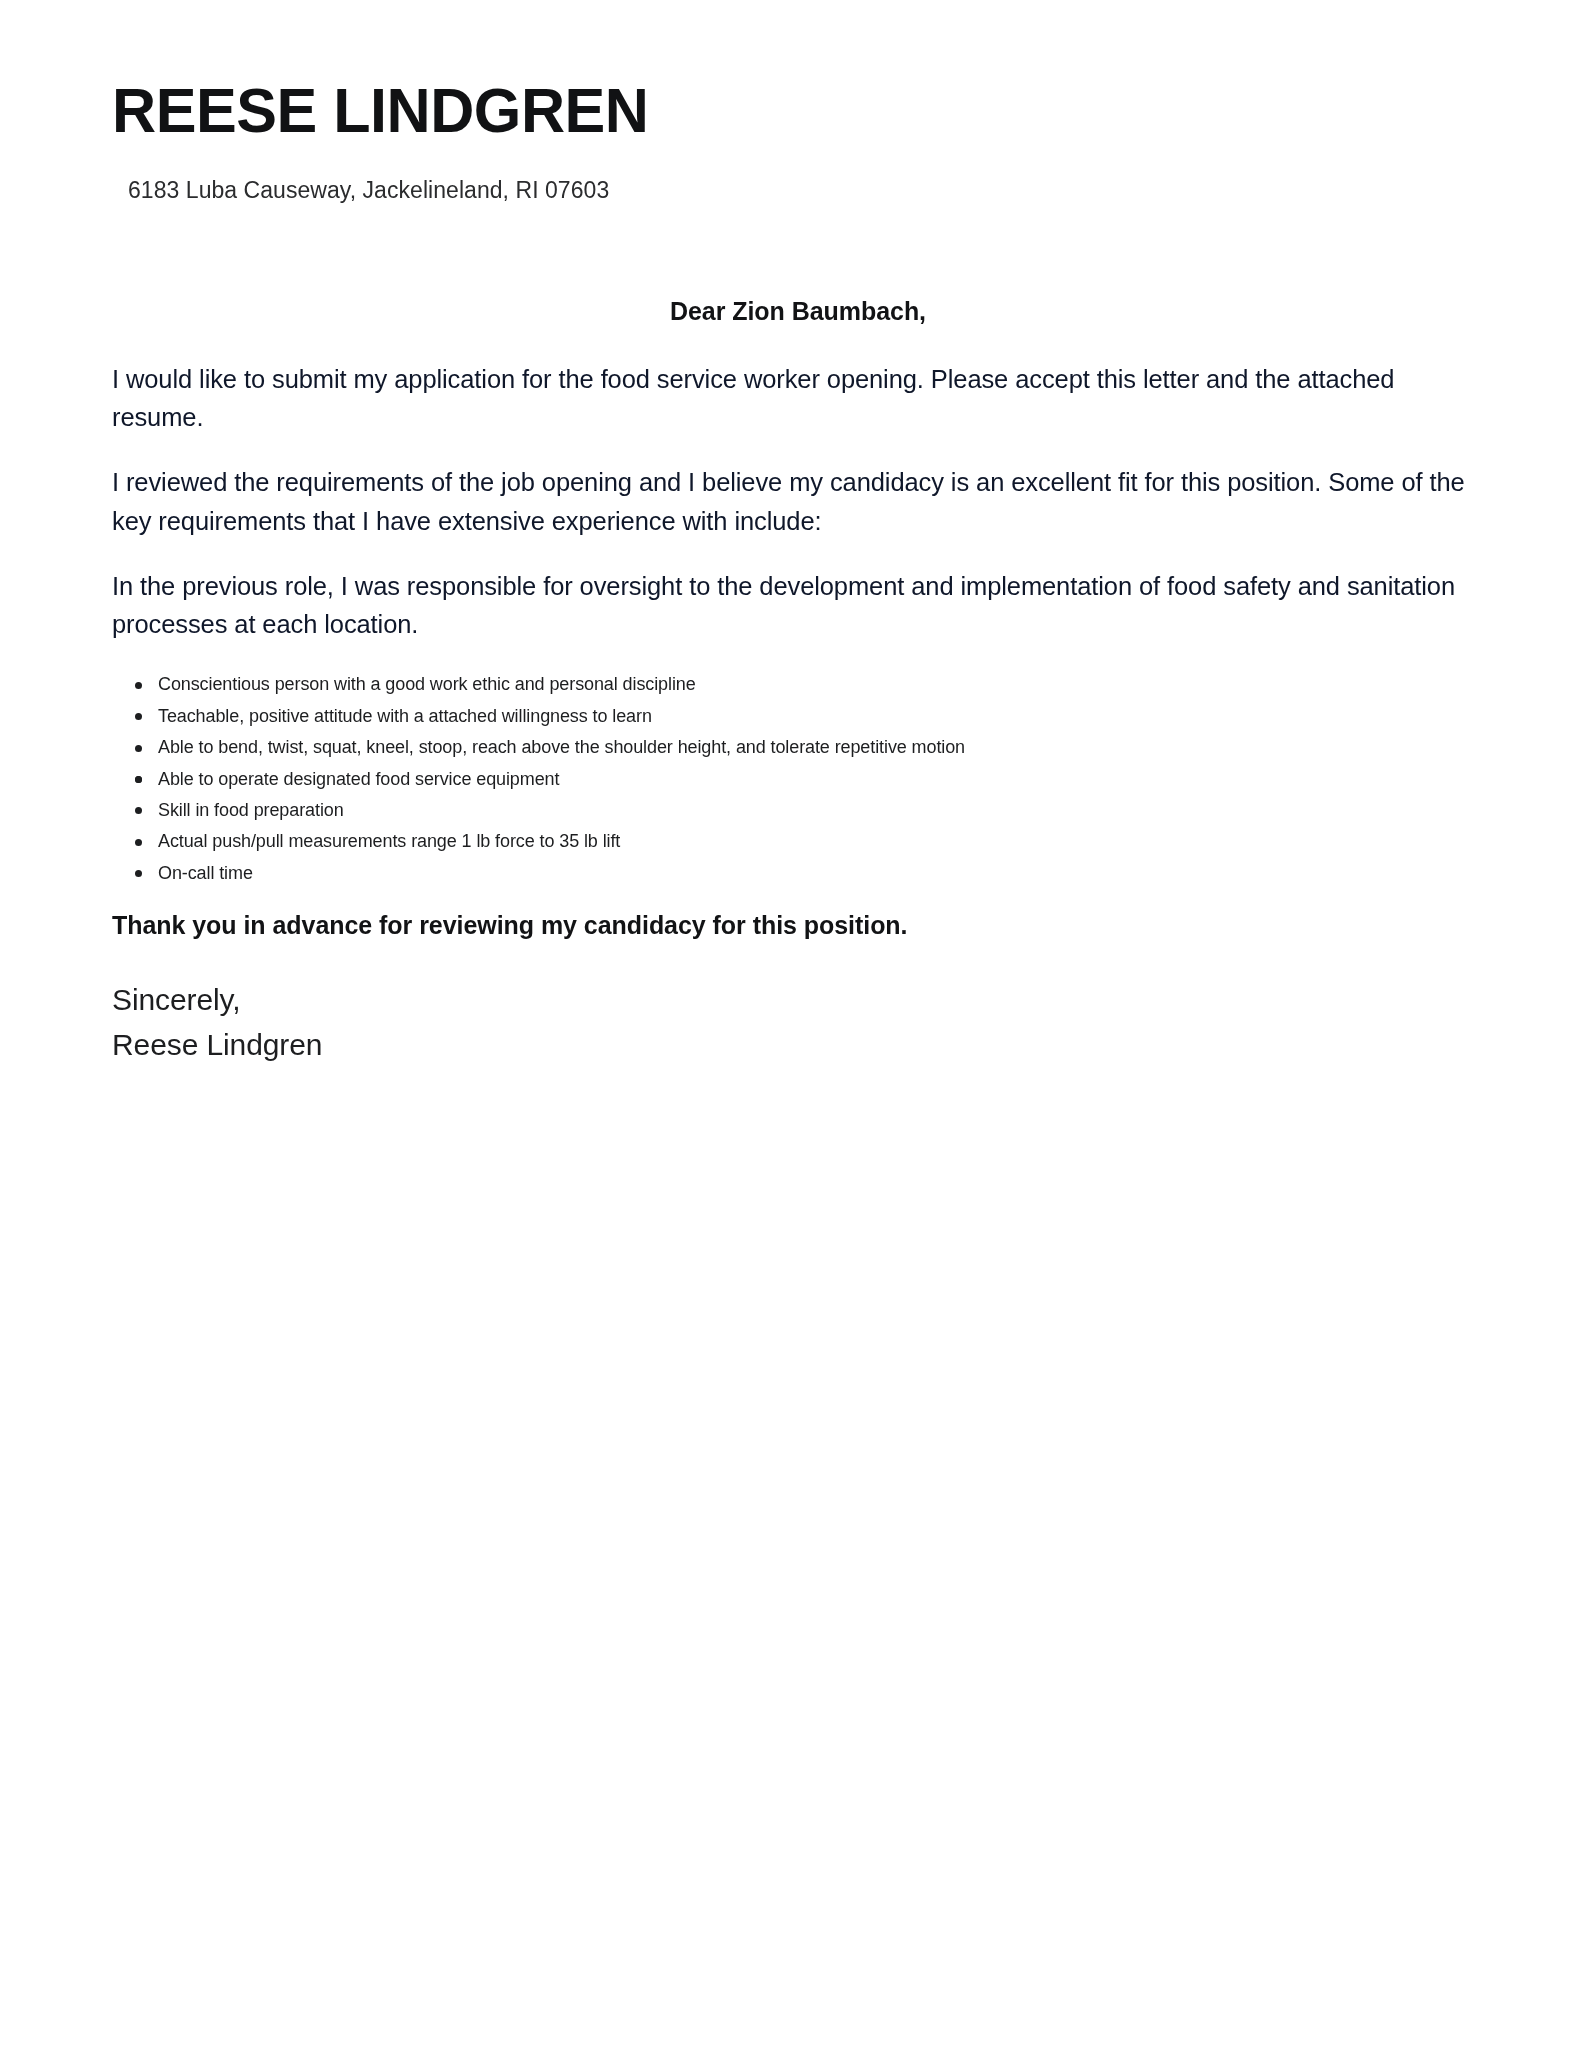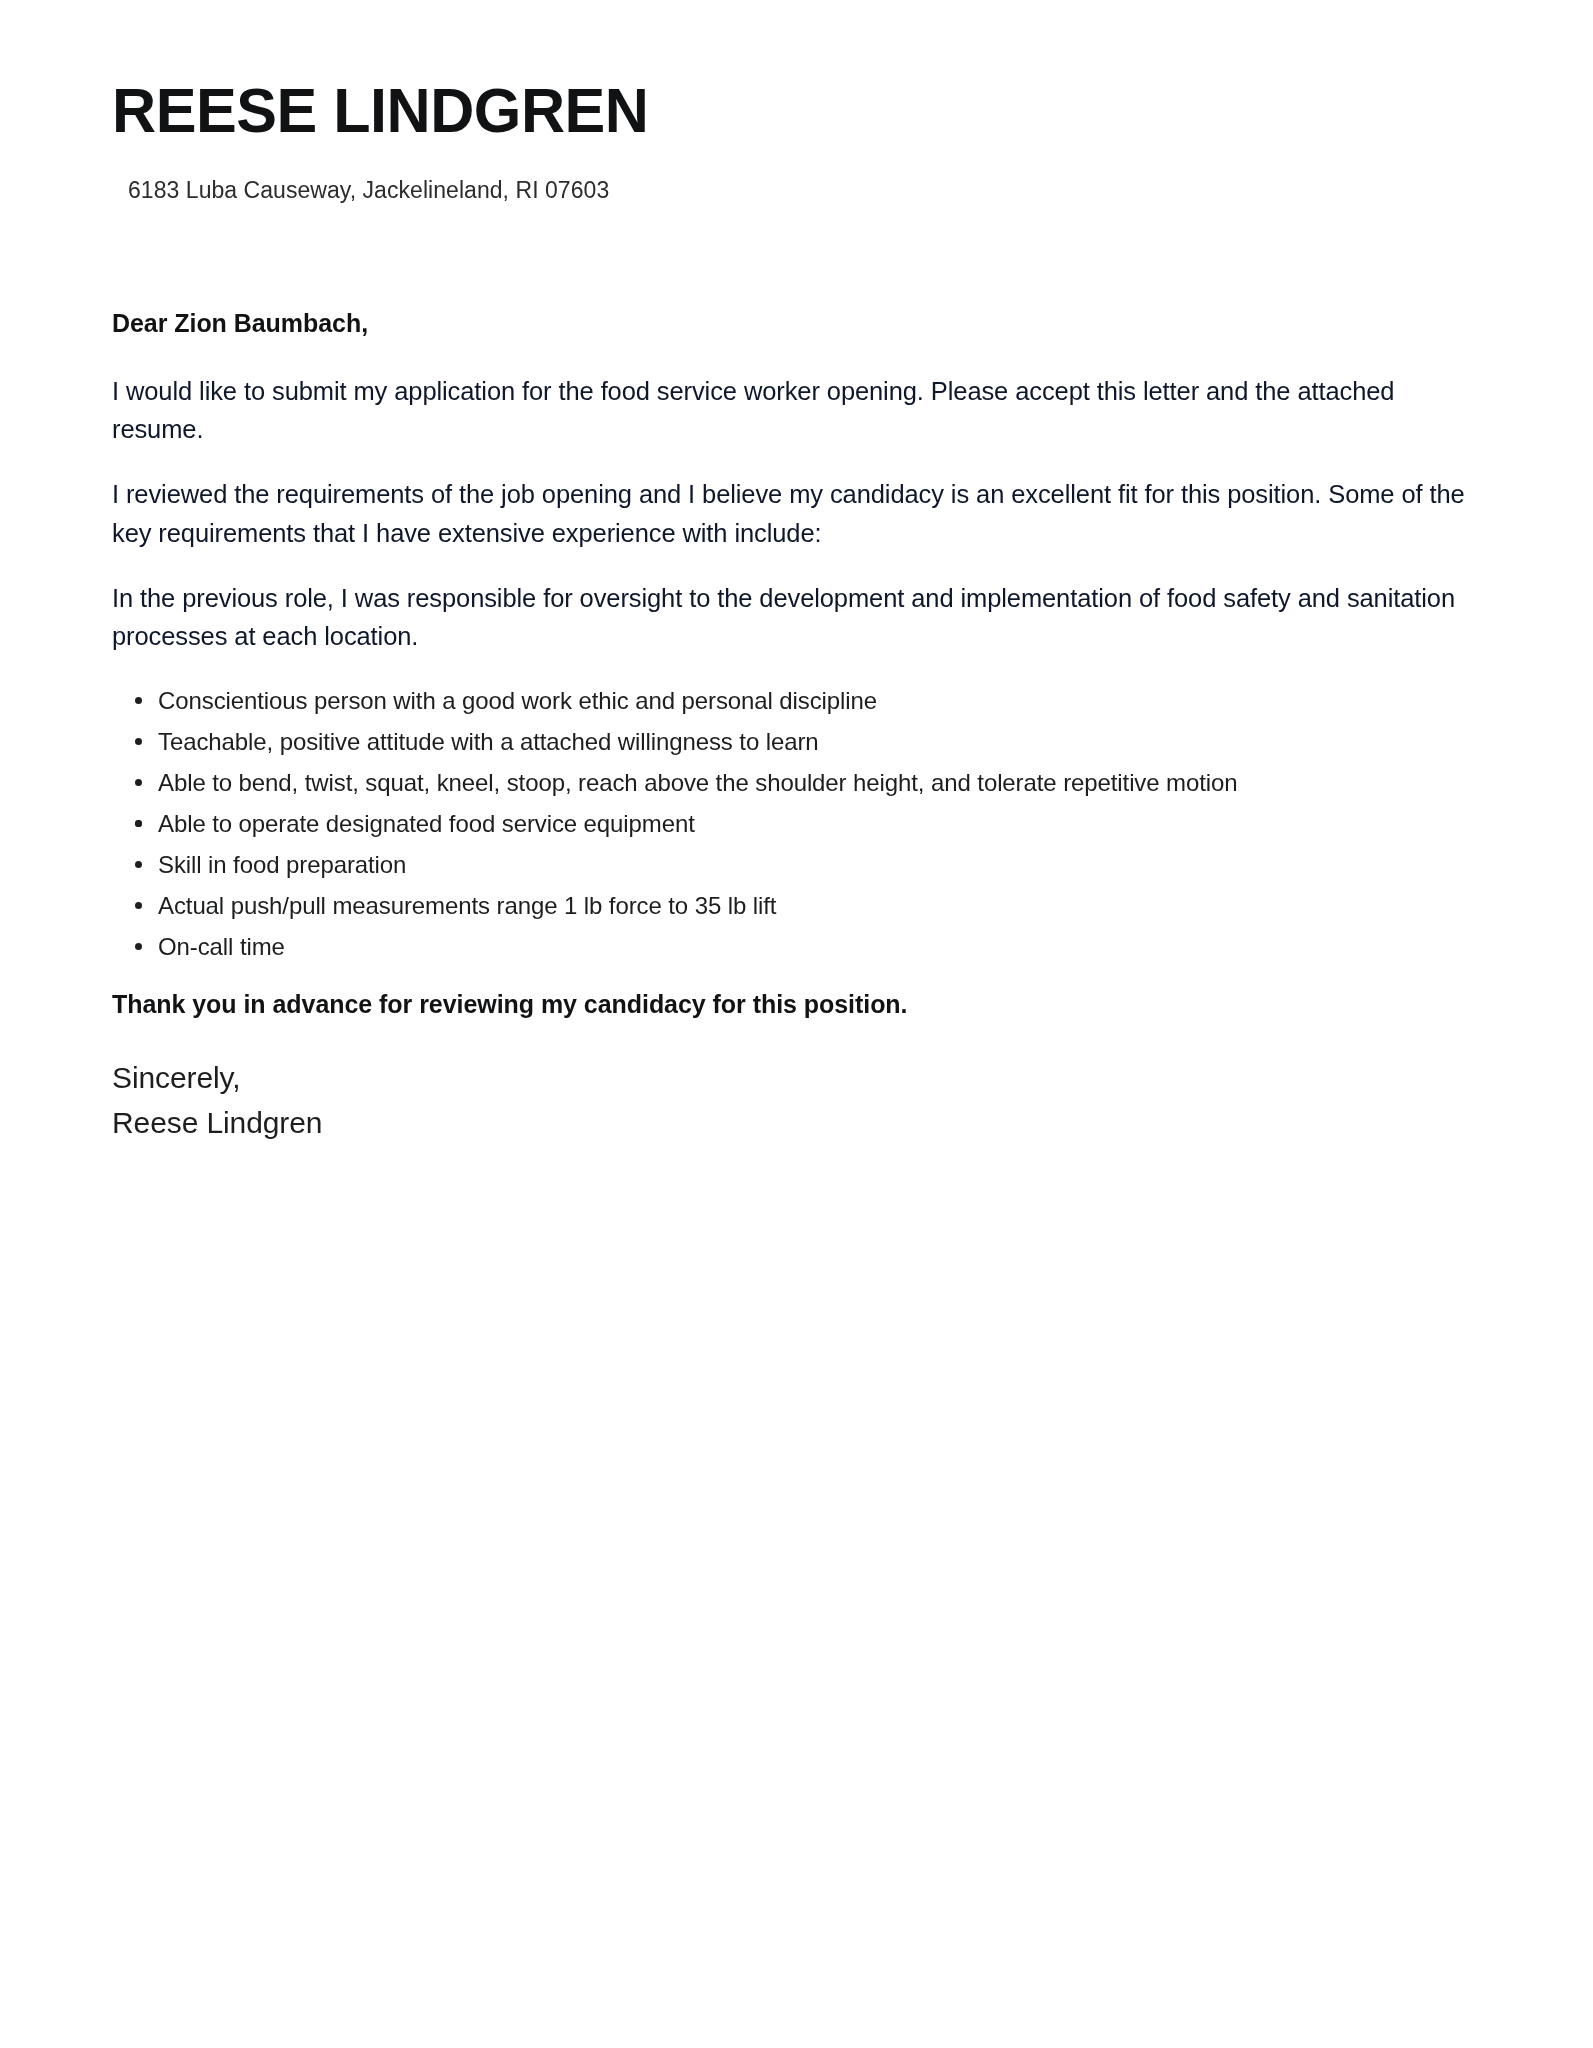--- a/index.html
+++ b/index.html
@@ -61,26 +61,27 @@
     color: #2b2c2e;
     letter-spacing: 0.05px;
   }
 
   
   .body-block {
     padding-top: 68px;
   }
 
   .salutation {
-    margin: 16px 0 30px 0;
+    margin: 4px 0 30px 0;
     font-size: 25px;
     line-height: 1.42;
     font-weight: 700;
     color: #121315;
     letter-spacing: -0.05px;
+    text-align: center;
   }
 
   p.para {
     margin: 0 0 27px 0;
     font-size: 25.5px;
     line-height: 1.50;
     font-weight: 400;
     color: #0f172a;
     letter-spacing: -0.1px;
   }
@@ -88,21 +89,21 @@
   ul.requirements {
     margin: 0;
     padding: 0;
     list-style: none;
   }
 
   ul.requirements li {
     position: relative;
     margin: 0 0 3px 0;
     padding-left: 46px;
-    font-size: 24px;
+    font-size: 18px;
     line-height: 1.58;
     font-weight: 400;
     color: #1d1e20;
     letter-spacing: -0.1px;
     max-width: 1372px;
   }
 
   ul.requirements li .bullet-dot {
     position: absolute;
     left: 23px;

